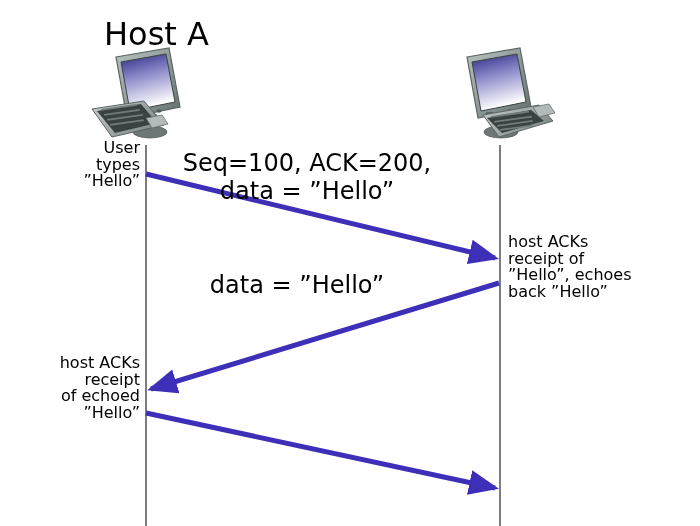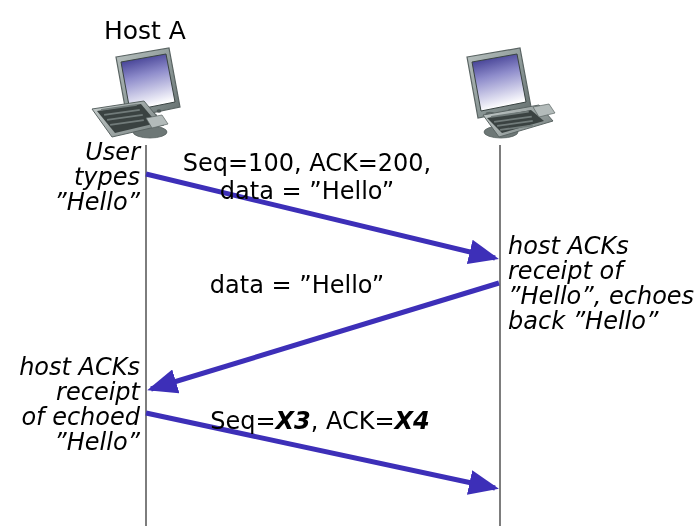--- a/index.html
+++ b/index.html
@@ -18,21 +18,21 @@
   }
   #stage {
     position: relative;
     width: 700px;
     height: 526px;
   }
   .abs { position: absolute; }
 
   
   .host-title {
-    font-size: 25px;
+    font-size: 32px;
     font-weight: 400;
     line-height: 1;
     white-space: nowrap;
     letter-spacing: 0px;
   }
   #host-a-title { left: 104px; top: 18px; }
   #host-b-title { left: 455px; top: 18px; }
 
   
   .computer {
@@ -52,24 +52,23 @@
 
   
   #arrows {
     left: 0; top: 0;
     width: 700px; height: 526px;
     pointer-events: none;
   }
 
   
   .side-note {
-    font-size: 24px;
+    font-size: 16px;
     line-height: 1.04;
     white-space: pre-line;
-    font-style: italic;
   }
   .side-note.right-align { text-align: right; }
   .side-note.left-align  { text-align: left; }
 
   #note-user-types  { left: 2px;  top: 140px; width: 138px; }
   #note-host-acks-a { left: 0px;  top: 355px; width: 140px; }
   #note-host-acks-b { left: 508px; top: 234px; width: 192px; }
 
   
   .msg-label {
@@ -204,17 +203,14 @@
 
   <div class="abs msg-label" id="msg-1">
     <div><span>Seq=</span><span>100</span><span>, ACK=</span><span>200</span><span>,</span></div>
     <div>data = ”Hello”</div>
   </div>
 
   <div class="abs msg-label" id="msg-2">
     <div>data = ”Hello”</div>
   </div>
 
-  <div class="abs msg-label" id="msg-3">
-    <div><span>Seq=</span><span class="ital">X3</span><span>, ACK=</span><span class="ital">X4</span></div>
-  </div>
 
 </div>
 
 </body></html>

